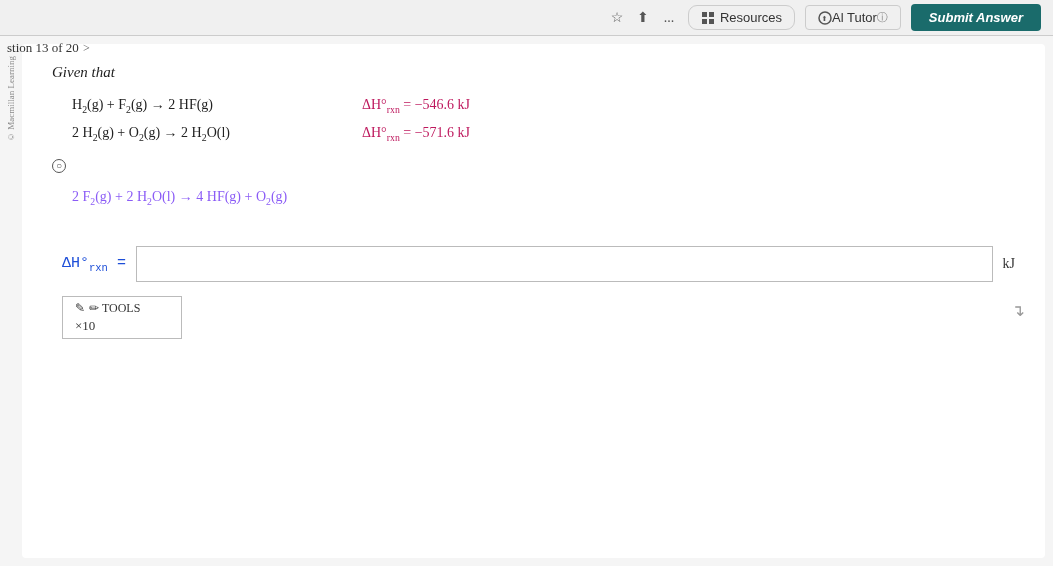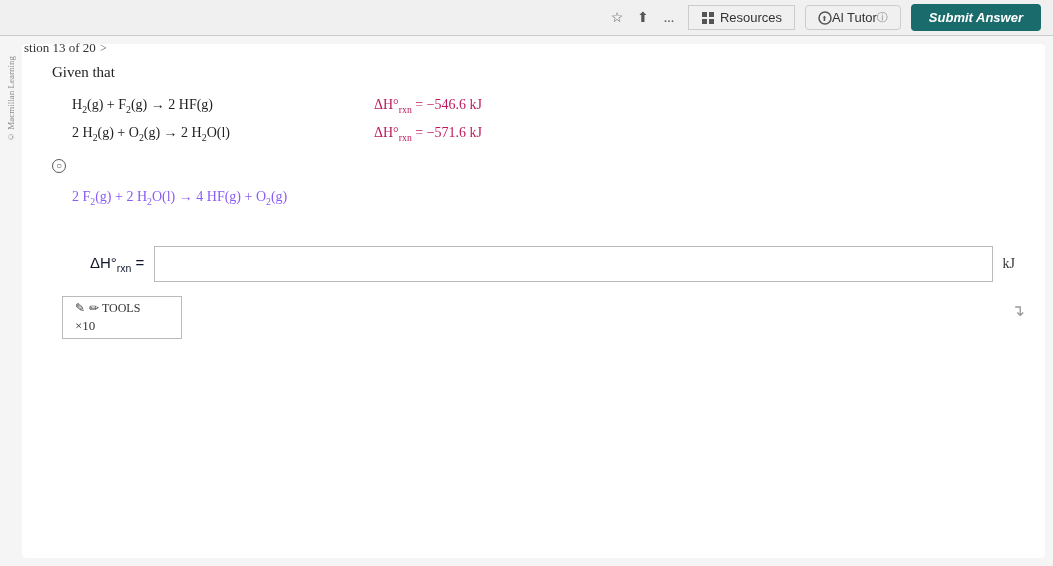--- a/index.html
+++ b/index.html
@@ -34,21 +34,21 @@
       gap: 8px;
     }
 
     .resources-btn {
       display: flex;
       align-items: center;
       gap: 5px;
       padding: 4px 12px;
       background: transparent;
       border: 1px solid #ccc;
-      border-radius: 0;
+      border-radius: 9px;
       cursor: pointer;
       font-size: 13px;
       color: #333;
     }
 
     .ai-tutor-btn {
       display: flex;
       align-items: center;
       padding: 4px 12px;
       background: transparent;
@@ -119,32 +119,33 @@
       border-radius: 4px;
       padding: 20px 30px;
       position: relative;
       overflow-y: auto;
     }
 
     .given-that {
       font-size: 15px;
       color: #222;
       margin-bottom: 16px;
+      font-style: italic;
     }
 
     .reactions-table {
       margin-left: 20px;
       margin-bottom: 16px;
     }
 
     .reaction-row {
       display: flex;
       align-items: flex-end;
       margin-bottom: 10px;
-      gap: 42px;
+      gap: 30px;
     }
 
     .reaction-equation {
       font-size: 14px;
       color: #222;
       min-width: 260px;
     }
 
     .reaction-enthalpy {
       font-size: 14px;
@@ -184,24 +185,23 @@
     .answer-area {
       display: flex;
       align-items: center;
       gap: 10px;
       margin-top: 30px;
       margin-left: 10px;
     }
 
     .delta-label {
       font-size: 15px;
-      color: #0f172a;
-      font-family: Liberation Sans, sans-serif;
+      color: #1d4ed8;
+      font-family: Liberation Mono, monospace;
       white-space: nowrap;
-      margin-left: 28px;
     }
 
     .answer-input {
       flex: 1;
       height: 36px;
       border: 1px solid #bbb;
       background: white;
       outline: none;
       font-size: 14px;
       padding: 0 8px;
@@ -280,21 +280,21 @@
       <text x="3.5" y="10" font-size="7" fill="#555">⬆</text>
     </svg>
     <span>Al Tutor</span>
     <span style="font-size:11px;color:#888;">ⓘ</span>
   </button>
   <button class="submit-answer-btn">Submit Answer</button>
 </div>
 
 <div class="main-content">
 
-  <div style="position:absolute;top:4px;left:24px;font-size:13px;color:#333;display:flex;align-items:center;gap:4px;z-index:10;">
+  <div style="position:absolute;top:4px;left:7px;font-size:13px;color:#333;display:flex;align-items:center;gap:4px;z-index:10;">
     <span>stion 13 of 20</span>
     <span class="chevron-right">&gt;</span>
   </div>
 
   <div class="sidebar-label">
     <span class="sidebar-text">© Macmillan Learning</span>
   </div>
 
   <div class="question-panel">
     <div class="given-that">Given that</div>

